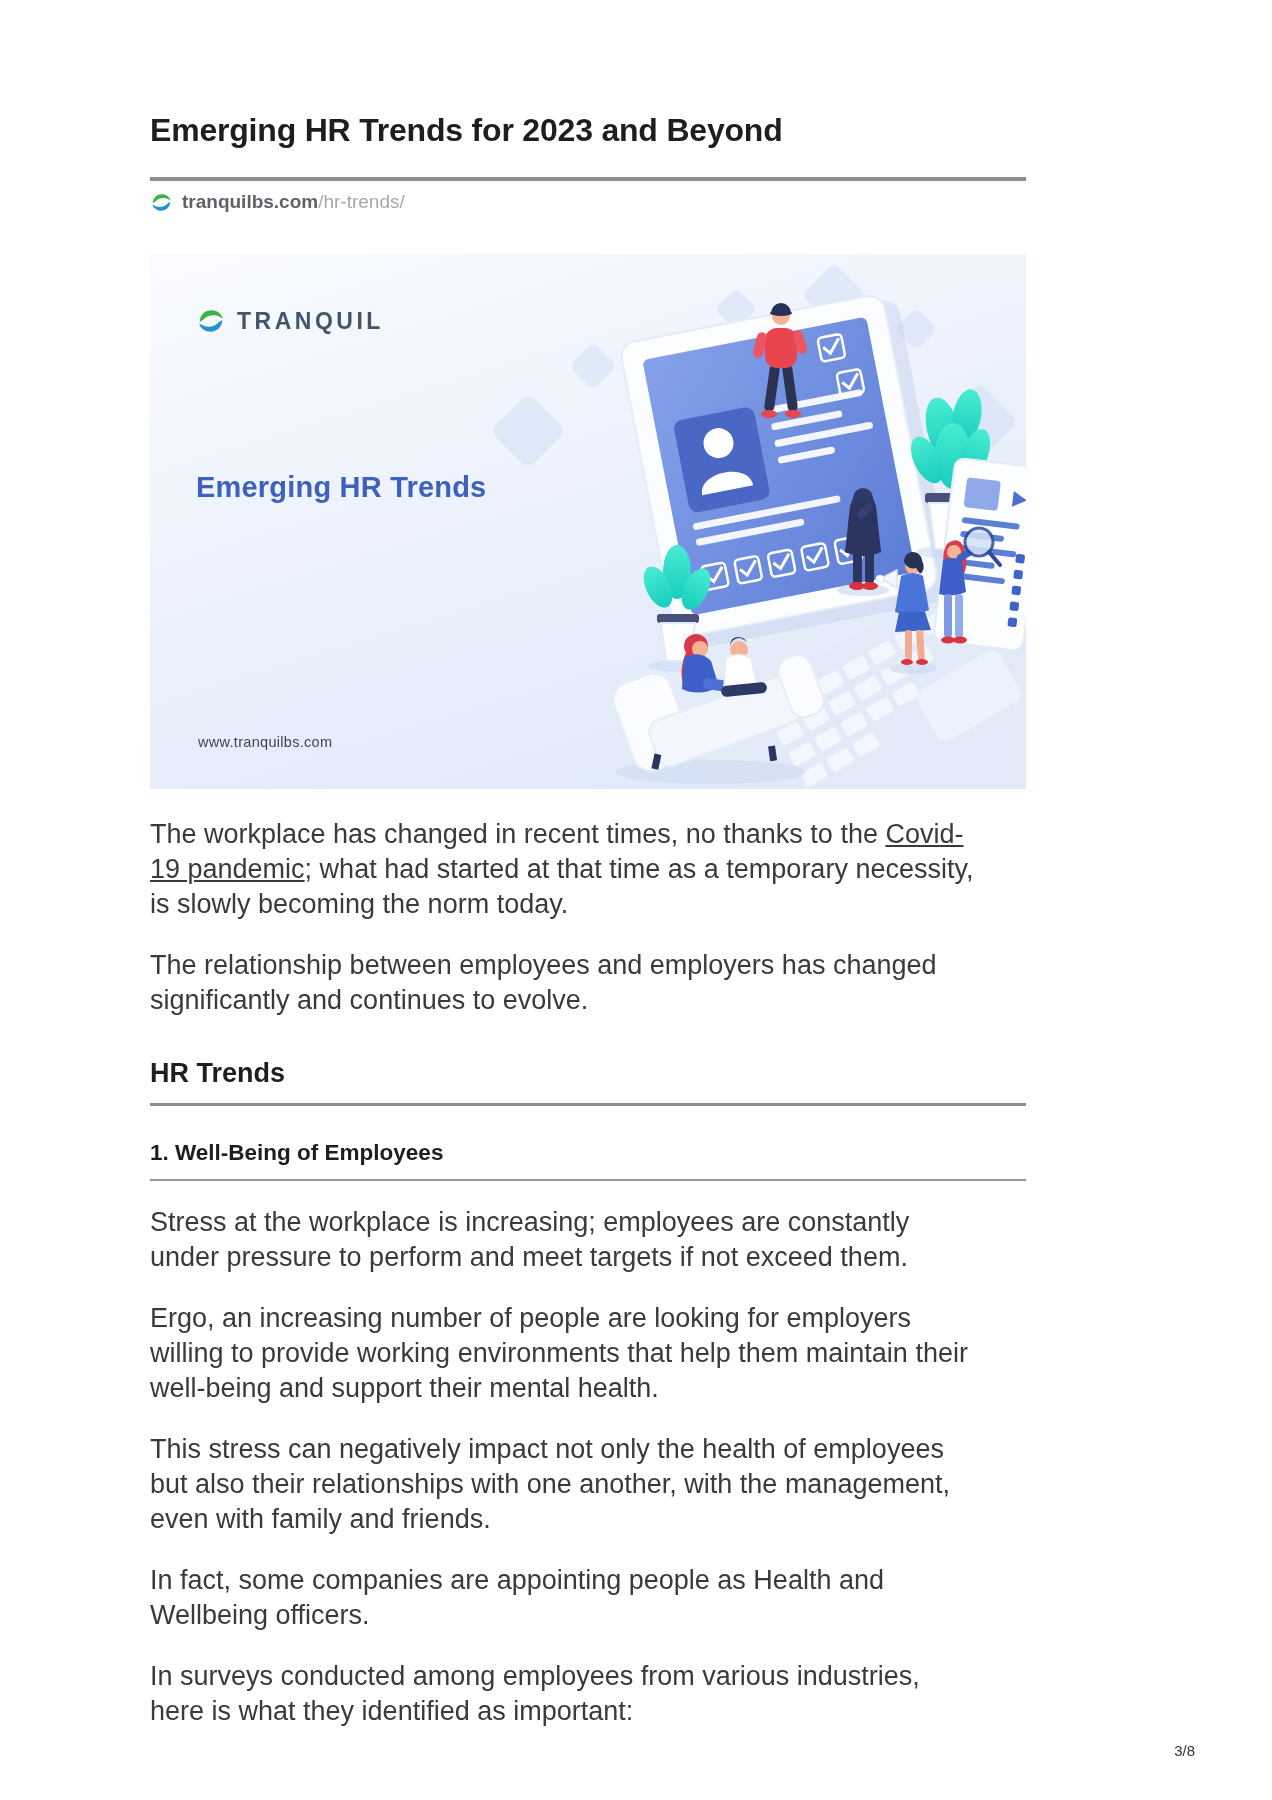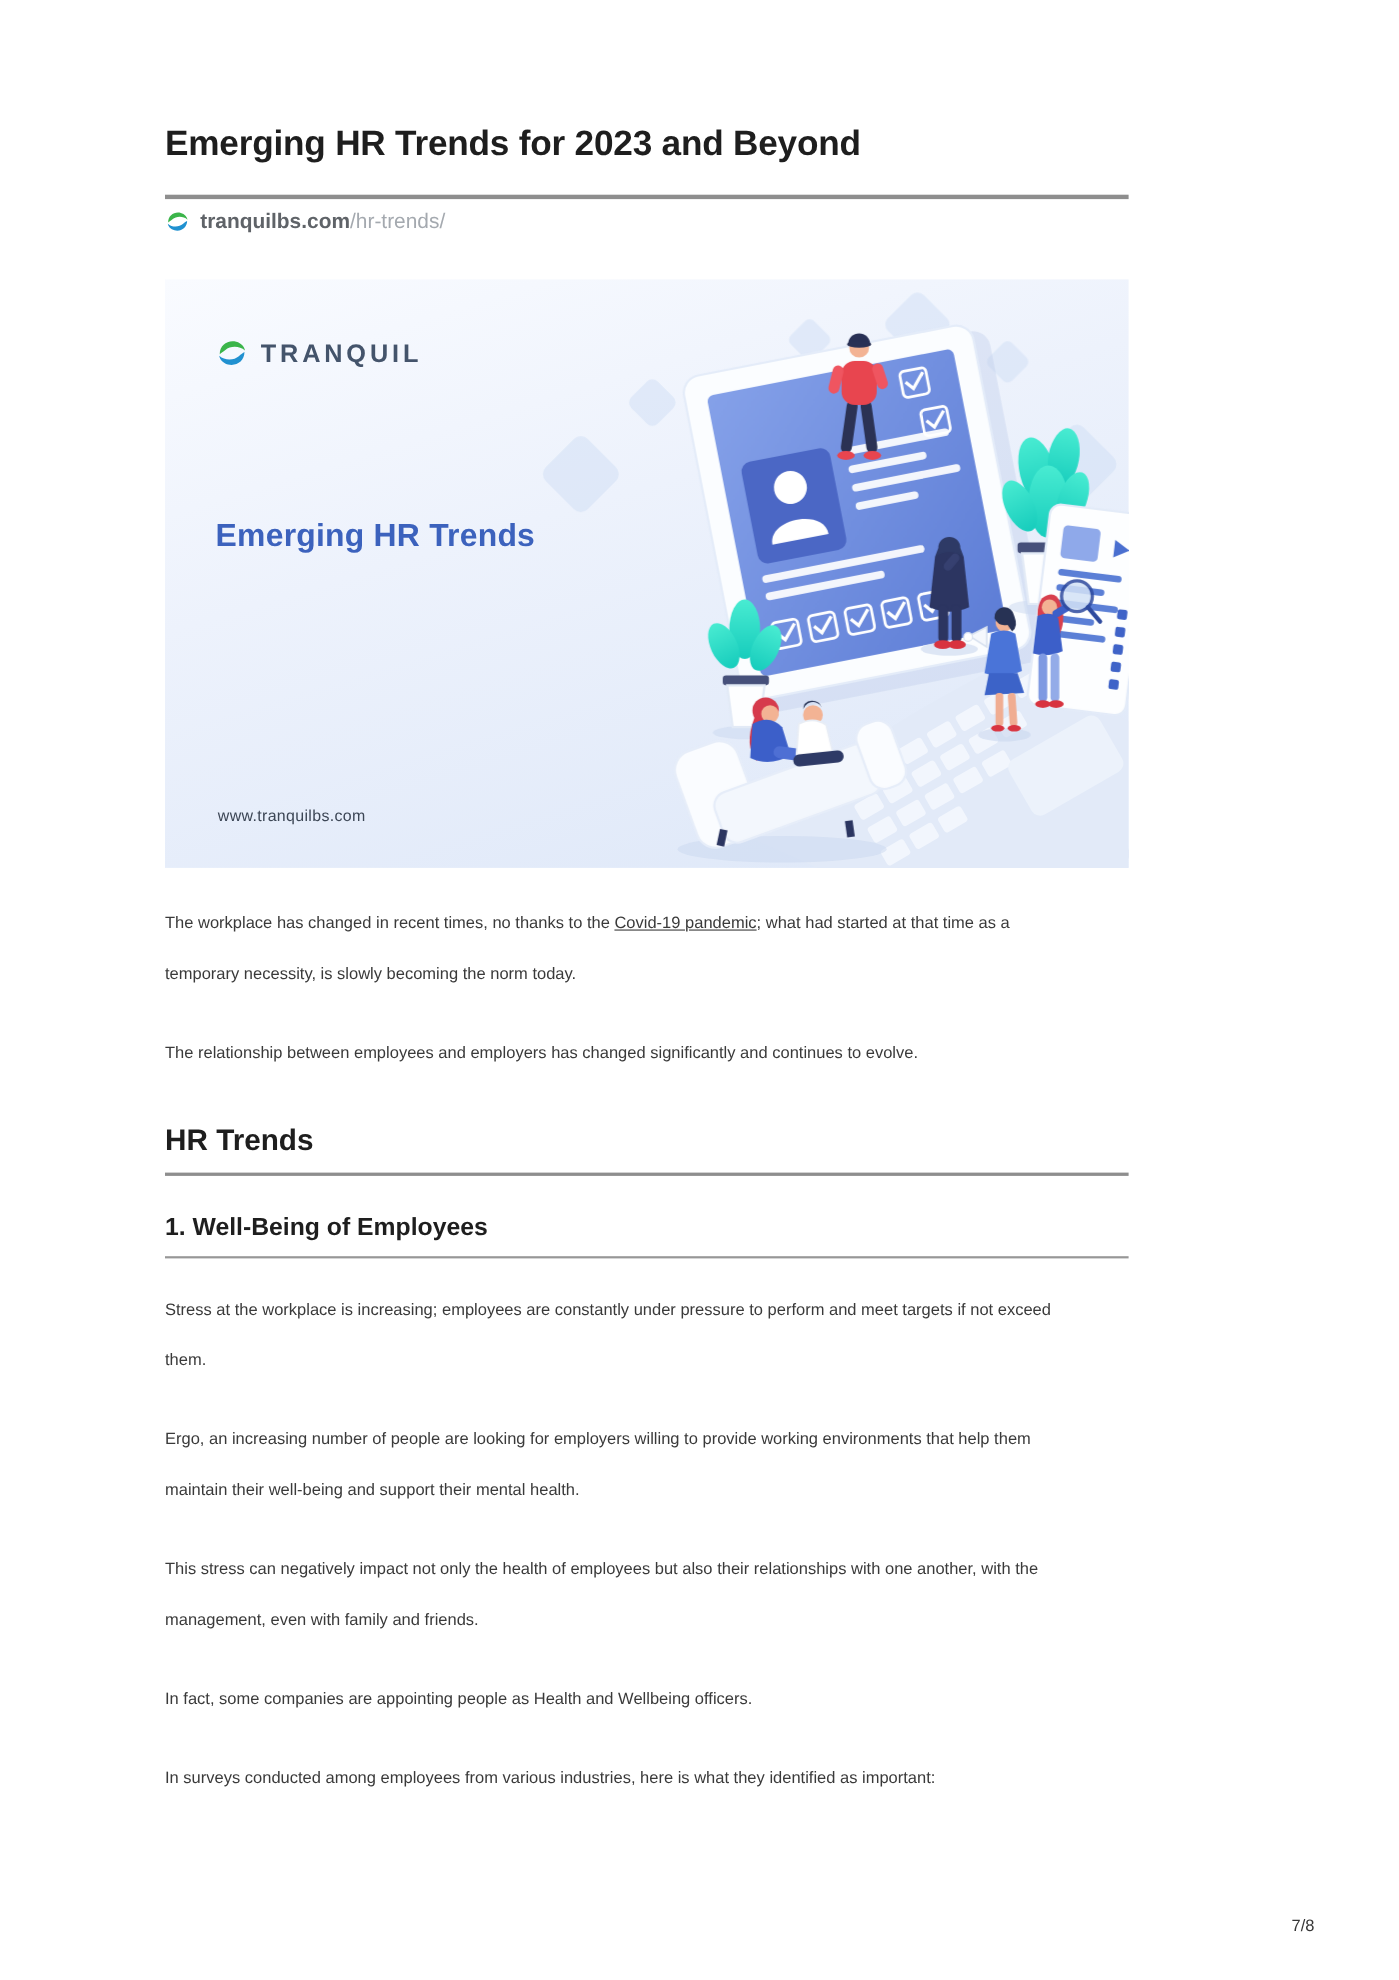--- a/index.html
+++ b/index.html
@@ -8,40 +8,40 @@
     font-family:"Liberation Sans", sans-serif; overflow:hidden;margin-left:23px;
   }
   .content { position:absolute; left:127px; top:0; width:876px; }
 
   h1.title { margin:112px 0 0 0; font-size:32px; line-height:37px; color:#1e1e1e; font-weight:bold; letter-spacing:-0.2px; }
   .rule { border:none; margin:0; background:#8e8e8e; width:100%; }
   .rule-thick { height:4px; margin-top:28px; }
   .rule-mid   { height:3px; margin-top:14px; }
   .rule-thin  { height:2px; margin-top:13px; background:#979797; }
 
-  .url-row { display:flex; align-items:flex-start; margin-top:9px; font-size:19px; line-height:24px; }
+  .url-row { display:flex; align-items:flex-end; margin-top:9px; font-size:19px; line-height:24px; }
   .url-row svg { margin-right:9px; flex:0 0 auto; }
   .domain { font-weight:bold; color:#5f6368; }
   .path   { color:#a4a9af; }
 
   .hero {
     position:relative; margin-top:40px; width:876px; height:535px;
     background:linear-gradient(163deg, #f9fbff 0%, #edf2fc 40%, #dde7f8 100%);
     overflow:hidden;
   }
   .brand { position:absolute; left:46px; top:52px; display:flex; align-items:center; gap:11px;
            color:#44546b; font-size:23px; font-weight:600; letter-spacing:3.5px;justify-content:space-between; }
   .hero-title { position:absolute; left:46px; top:212px; font-size:29px; font-weight:bold;
                 color:#3c62bd; line-height:43px; letter-spacing:0.2px; }
   .hero-site { position:absolute; left:48px; top:480px; font-size:14.5px; color:#3c4655; letter-spacing:0.3px; }
   .illus { position:absolute; right:0; top:0; width:545px; height:535px; }
 
   .paragraphs { margin-top:28px; }
   .paragraphs.tight { margin-top:24px; }
-  .paragraphs p { margin:0 0 26px 0; font-size:15px; line-height:46px; color:#3a3a3a; max-width:830px; }
+  .paragraphs p { margin:0 0 26px 0; font-size:27px; line-height:35px; color:#3a3a3a; max-width:830px; }
   .inline-link { color:#3a3a3a; text-decoration:underline; }
   strong.bi { font-weight:bold; font-style:italic; }
 
   h2.sec { margin:40px 0 0 0; font-size:27px; line-height:31px; color:#1e1e1e; font-weight:bold; }
   h3.sub { margin:34px 0 0 0; font-size:22.5px; line-height:26px; color:#1e1e1e; font-weight:bold; }
 
   .page-indicator { position:absolute; right:100px; top:1742px; font-size:15px; color:#363636; }
 </style>
 </head>
 <body>
@@ -297,14 +297,14 @@
 
     <div class="paragraphs tight">
         <p><span>Stress at the workplace is increasing; employees are constantly under pressure to perform and meet targets if not exceed them.</span></p>
         <p><span>Ergo, an increasing number of people are looking for employers willing to provide working environments that help them maintain their well-being and support their mental health.</span></p>
         <p><span>This stress can negatively impact not only the health of employees but also their relationships with one another, with the management, even with family and friends.</span></p>
         <p><span>In fact, some companies are appointing people as Health and Wellbeing officers.</span></p>
         <p><span>In surveys conducted among employees from various industries, here is what they identified as important:</span></p>
       </div>
   </div>
 
-  <div class="page-indicator">7/8</div>
+  <div class="page-indicator">3/8</div>
 </div>
 
 </body></html>

